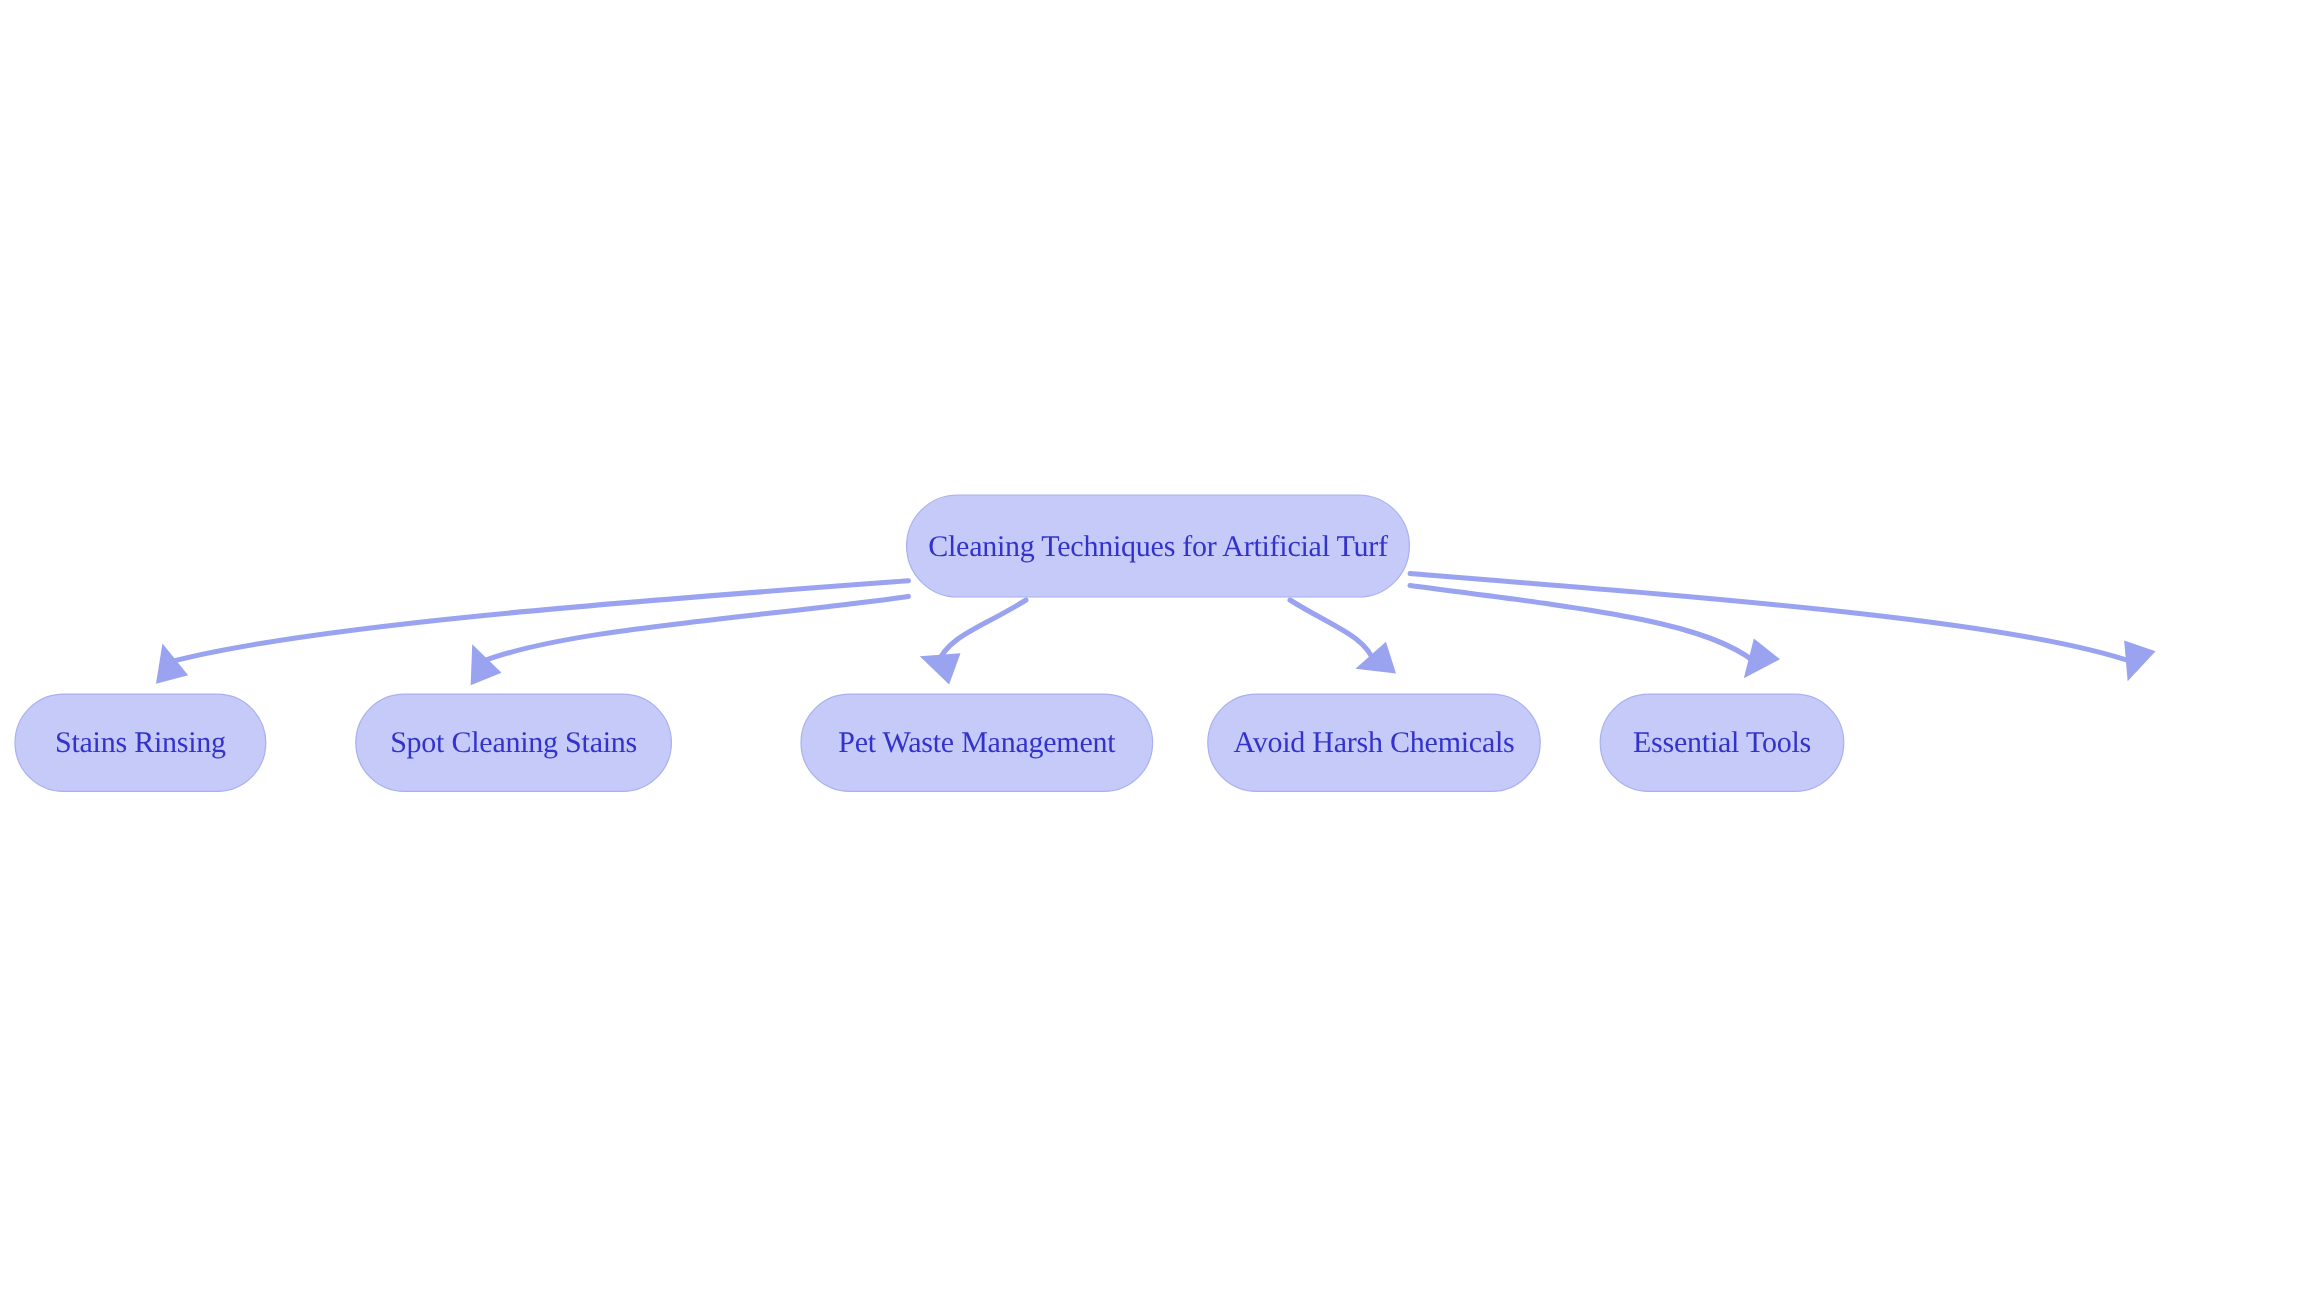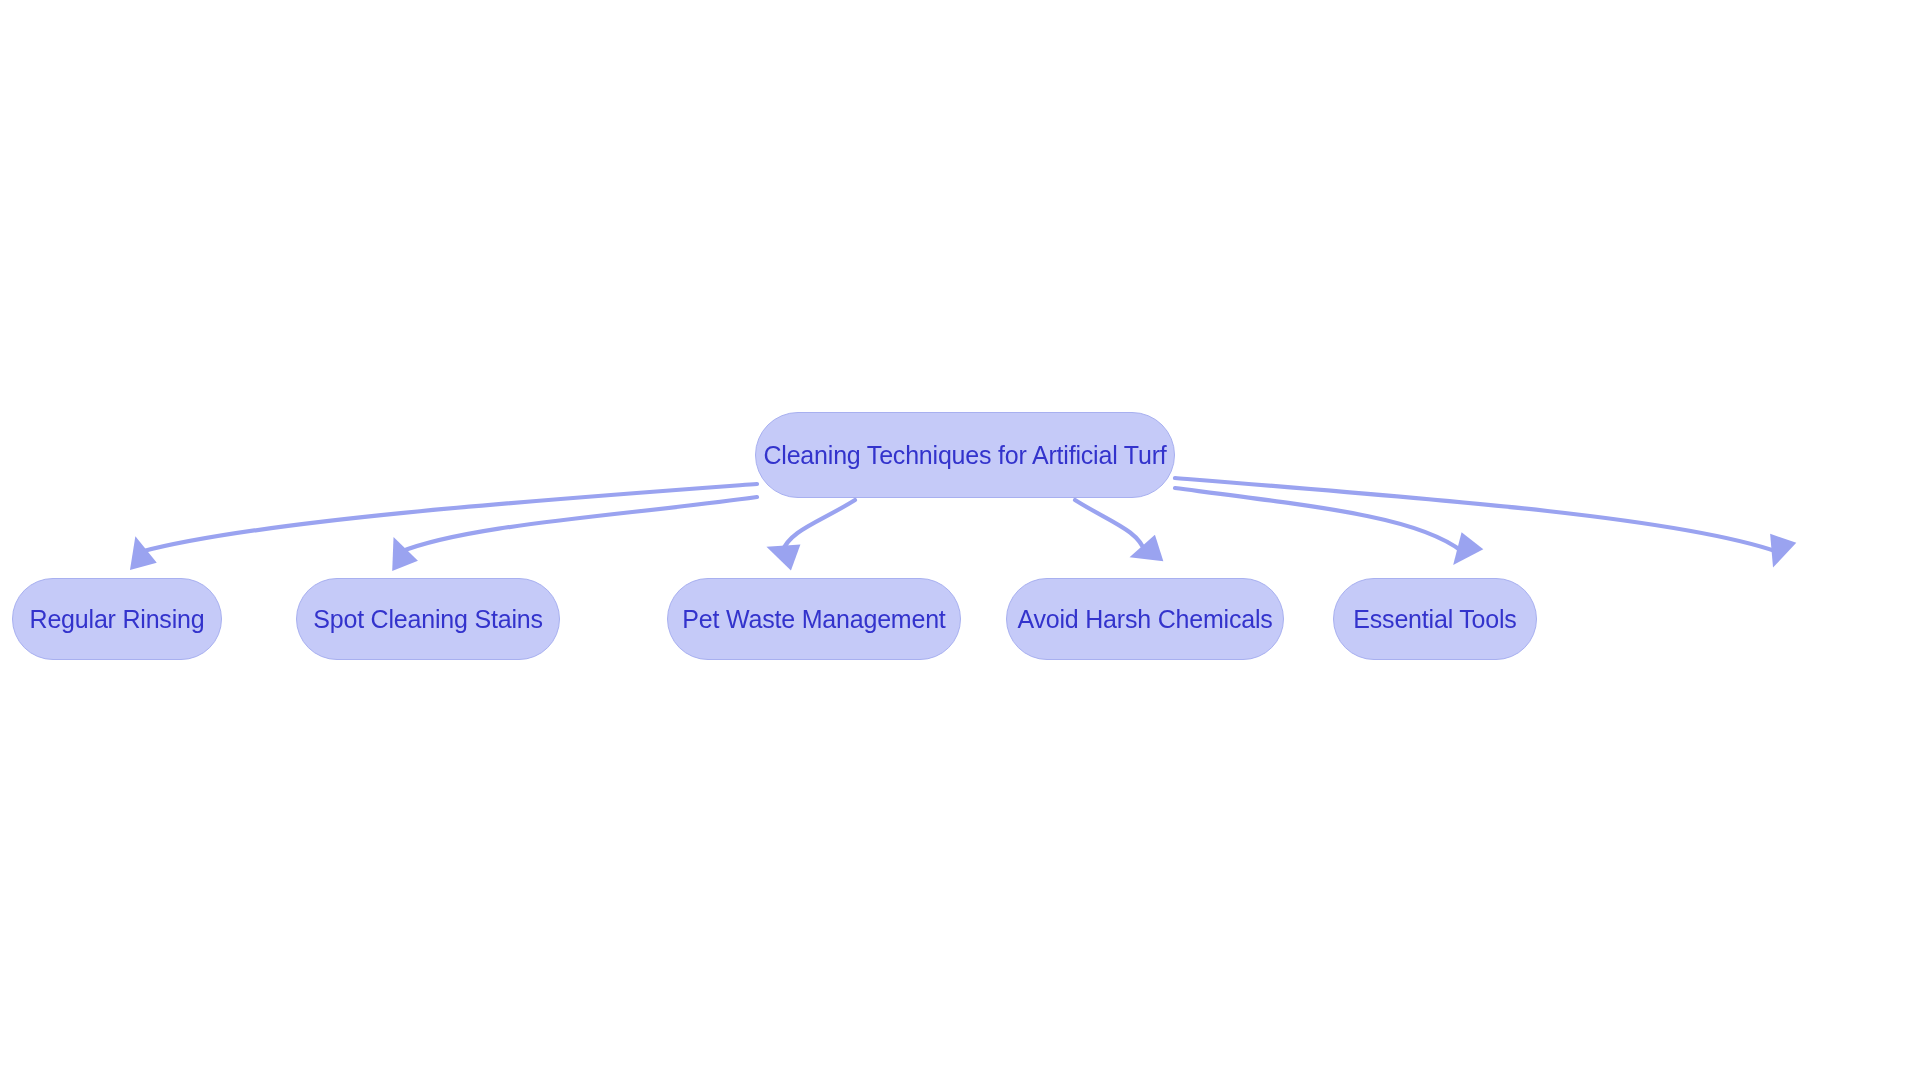--- a/index.html
+++ b/index.html
@@ -33,21 +33,21 @@
     display: flex;
     align-items: center;
     justify-content: center;
     background: #c5caf8;
     border: 1.6px solid #a8b0f0;
     border-radius: 999px;
     z-index: 2;
   }
   .node-label {
     color: #3333cc;
-    font-family: Liberation Sans, sans-serif;
+    font-family: Liberation Serif, serif;
     font-size: 25px;
     font-weight: 400;
     letter-spacing: -0.2px;
     white-space: nowrap;
     line-height: 1;
     user-select: none;
   }
   .node.root {
     left: 755px;
     top: 412px;
@@ -88,21 +88,21 @@
     <path d="M 1175 488 C 1330 508, 1420 518, 1463 552" fill="none" stroke="#9aa3f0" stroke-width="4.2" stroke-linecap="round" marker-end="url(#arrowhead)"></path>
 
     <path d="M 1175 478 C 1450 500, 1680 518, 1778 552" fill="none" stroke="#9aa3f0" stroke-width="4.2" stroke-linecap="round" marker-end="url(#arrowhead)"></path>
   </svg>
 
   <div class="node root">
     <span class="node-label">Cleaning Techniques for Artificial Turf</span>
   </div>
 
   <div class="node child child-0">
-    <span class="node-label">Regular Rinsing</span>
+    <span class="node-label">Stains Rinsing</span>
   </div>
 
   <div class="node child child-1">
     <span class="node-label">Spot Cleaning Stains</span>
   </div>
 
   <div class="node child child-2">
     <span class="node-label">Pet Waste Management</span>
   </div>
 

